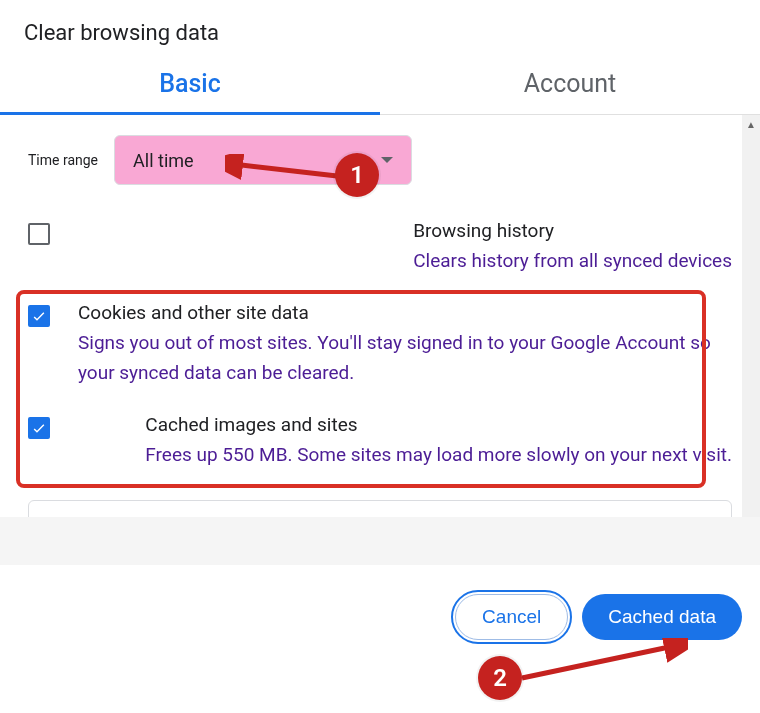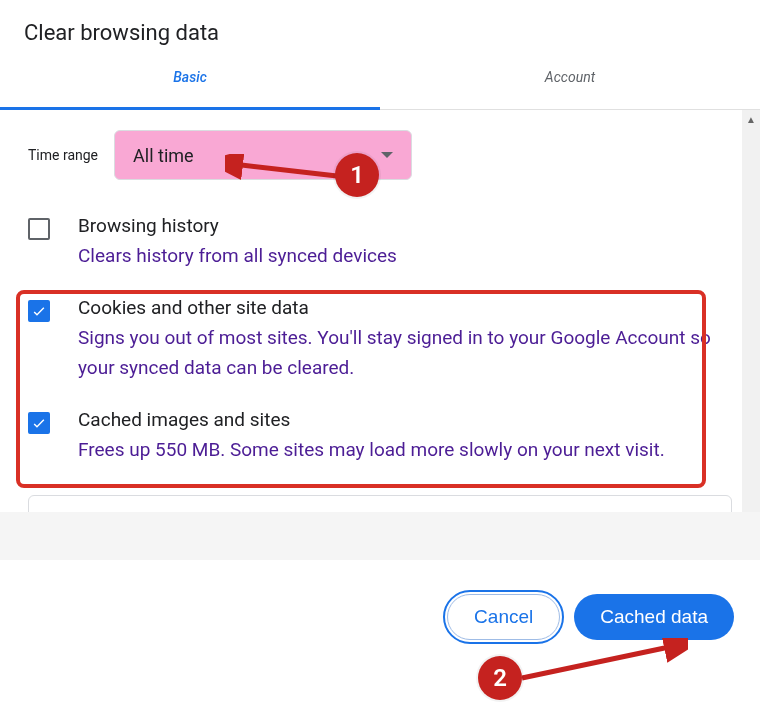--- a/index.html
+++ b/index.html
@@ -23,26 +23,25 @@
     padding: 20px 28px 10px 24px;
     color: #202124;
   }
   .tabs {
     display: flex;
     border-bottom: 1px solid #e0e0e0;
   }
   .tab {
     flex: 1;
     text-align: center;
-    padding: 14px 0 24px 0;
-    font-size: 14px;
+    padding: 14px 0 16px 0;
+    font-size: 25px;
     color: #5f6368;
     cursor: pointer;
     position: relative;
-    font-style: italic;
   }
   .tab.active {
     color: #1a73e8;
     font-weight: 500;
   }
   .tab.active::after {
     content: "";
     position: absolute;
     left: 0; right: 0; bottom: -1px;
     height: 3px;
@@ -99,20 +98,21 @@
     width: 0; height: 0;
     border-left: 6px solid transparent;
     border-right: 6px solid transparent;
     border-top: 6px solid #5f6368;
   }
   .option-row {
     display: flex;
     gap: 28px;
     padding: 8px 0 18px 0;
     align-items: flex-start;
+    justify-content: space-between;
   }
   .checkbox {
     width: 22px; height: 22px;
     border: 2px solid #5f6368;
     border-radius: 2px;
     flex-shrink: 0;
     margin-top: 4px;
     cursor: pointer;
     display: flex;
     align-items: center;
@@ -166,21 +166,21 @@
     font-size: 19px;
     color: #202124;
     line-height: 1.55;
   }
   .info-text a {
     color: #1a73e8;
     text-decoration: underline;
   }
   .footer {
     position: absolute;
-    left: 0; right: 8px;
+    left: 0; right: 0;
     top: 570px;
     height: 94px;
     display: flex;
     justify-content: flex-end;
     align-items: center;
     padding-right: 18px;
     gap: 14px;
     background: #fff;
   }
   .btn {

